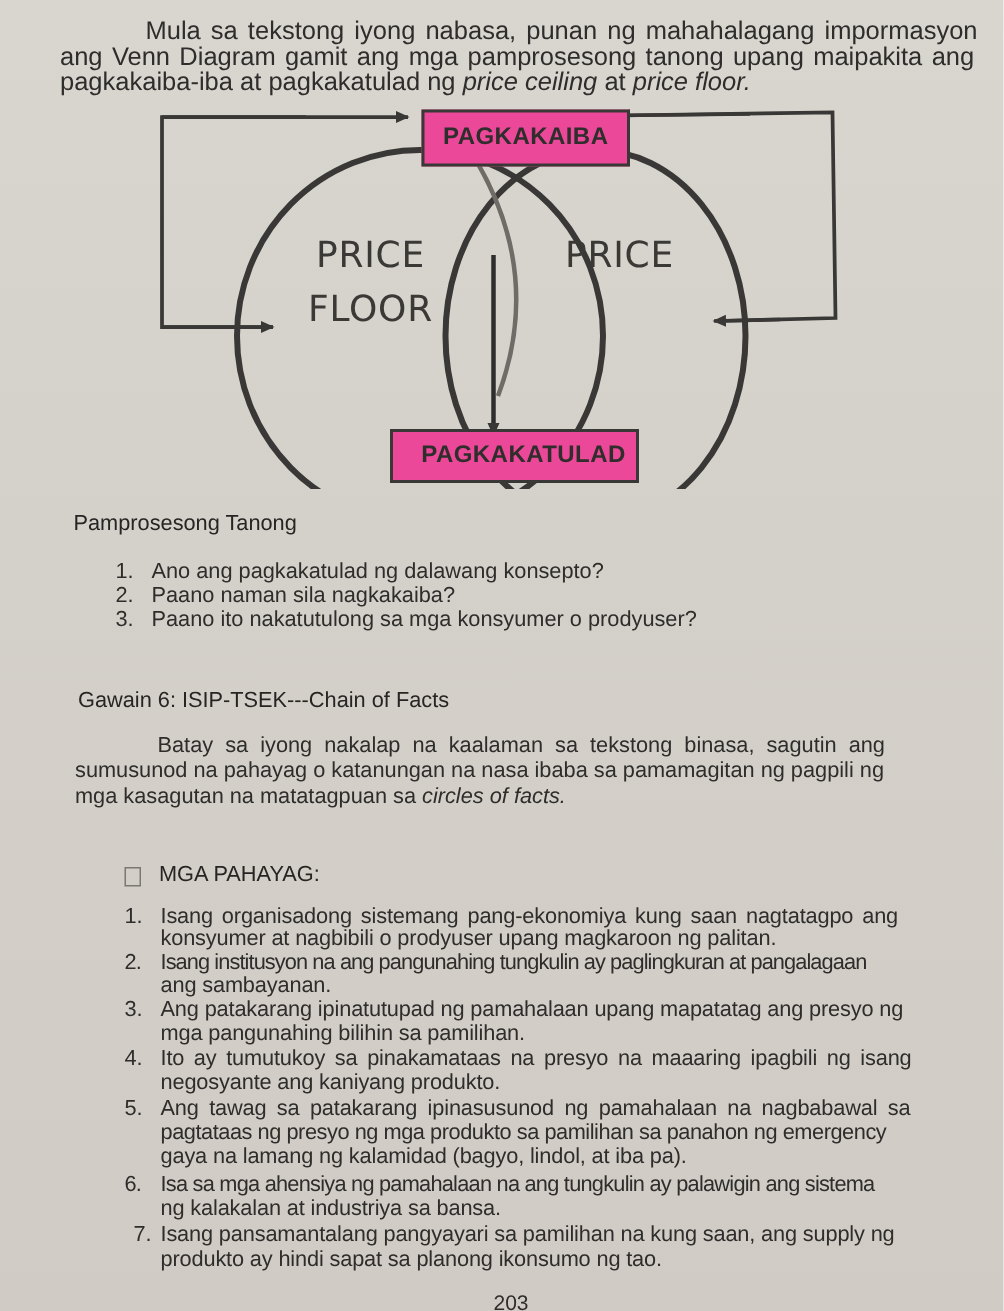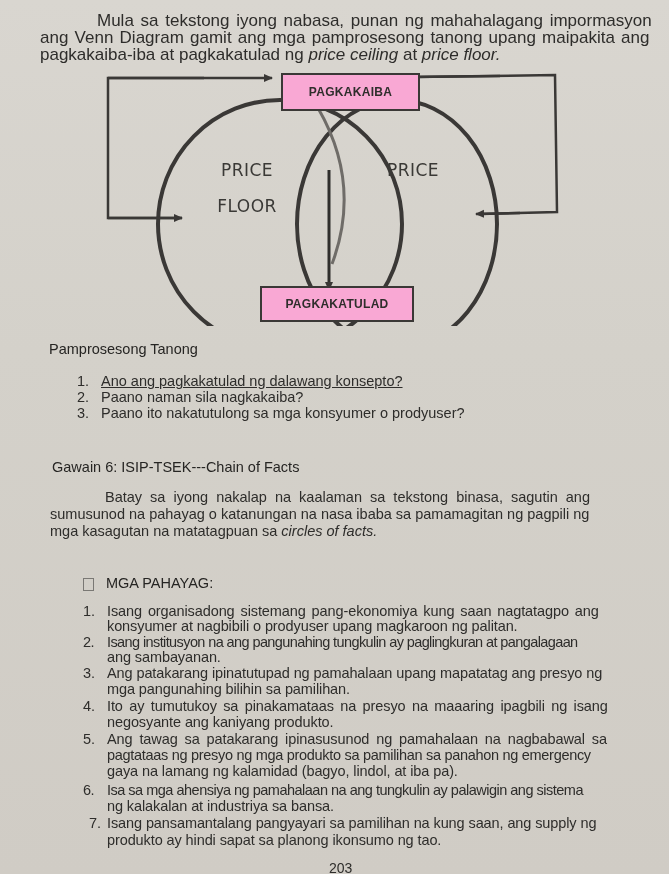--- a/index.html
+++ b/index.html
@@ -6,26 +6,26 @@
     body {
       width: 669px; height: 874px; overflow: hidden; position: relative;
       background: linear-gradient(180deg, #d9d6d0 0%, #d4d1ca 40%, #d0ccc5 100%);
       font-family: "Liberation Sans", sans-serif;
       color: #2b2a28;
     }
     .line { position: absolute; white-space: nowrap; font-size: 14.5px; line-height: 16px; color: #2e2d2b; }
     .intro { font-size: 17px; }
     .diagram { position: absolute; left: 100px; top: 64px; width: 462px; height: 262px; }
     .box-label {
-      position: absolute; background: #f9a8d4; border: 2.5px solid #3a3836;
-      font-family: "Liberation Sans", sans-serif; font-weight: bold; font-size: 12px;
+      position: absolute; background: #ec4899; border: 2.5px solid #3a3836;
+      font-family: "Liberation Sans", sans-serif; font-weight: bold; font-size: 16px;
       color: #2f2e2c; display: flex; align-items: center; justify-content: center; letter-spacing: 0.3px;
     }
     .circle-text {
-      position: absolute; font-family: "DejaVu Sans", sans-serif; font-size: 17px;
+      position: absolute; font-family: "DejaVu Sans", sans-serif; font-size: 24px;
       color: #3a3936; text-align: center; line-height: 36px; letter-spacing: 0.5px;
     }
     .section-title { position: absolute; font-weight: normal; font-size: 14.5px; color: #262523; white-space: nowrap; }
     .qlist .line { font-size: 14.5px; }
     .num { display: inline-block; width: 24px; }
     .stmt .line { font-size: 14.5px; letter-spacing: -0.1px; }
     .checkbox {
       position: absolute; width: 9px; height: 11px; border: 1px solid #7a7874; background: transparent;
     }
     .page-num { position: absolute; left: 329px; top: 860px; font-size: 14px; color: #2e2d2b; }
@@ -59,33 +59,33 @@
     <line x1="8" y1="14" x2="172" y2="14" stroke="#3a3836" stroke-width="2.5" marker-end="url(#arr)"></line>
     <line x1="8" y1="154" x2="82" y2="154" stroke="#3a3836" stroke-width="2.5" marker-end="url(#arr)"></line>
 
     <polyline points="312,13 455,11 457,148 380,150" fill="none" stroke="#3a3836" stroke-width="2.5"></polyline>
     <line x1="400" y1="12" x2="312" y2="13" stroke="#3a3836" stroke-width="2.5" marker-end="url(#arr)"></line>
     <line x1="420" y1="149" x2="376" y2="150" stroke="#3a3836" stroke-width="2.5" marker-end="url(#arr)"></line>
 
     <line x1="229" y1="106" x2="229" y2="226" stroke="#2f2e2c" stroke-width="3" marker-end="url(#arr)"></line>
   </svg>
   <div class="box-label" style="left:181px; top:9px; width:135px; height:34px;">PAGKAKAIBA</div>
-  <div class="box-label" style="left:160px; top:222px; width:150px; height:32px;">PAGKAKATULAD</div>
+  <div class="box-label" style="left:160px; top:222px; width:150px; height:32px;padding-left:12px;">PAGKAKATULAD</div>
   <div class="circle-text" style="left:92px; top:88px; width:110px;">
     <div>PRICE</div>
     <div>FLOOR</div>
   </div>
   <div class="circle-text" style="left:257px; top:88px; width:112px;">
     <div>PRICE</div>
   </div>
 </div>
 
 <div class="section-title" style="left:49px; top:341px;">Pamprosesong Tanong</div>
 <div class="qlist">
-  <div class="line" style="left:77px; top:373px;text-decoration:underline;"><span class="num">1.</span><span>Ano ang pagkakatulad ng dalawang konsepto?</span></div>
+  <div class="line" style="left:77px; top:373px;"><span class="num">1.</span><span>Ano ang pagkakatulad ng dalawang konsepto?</span></div>
   <div class="line" style="left:77px; top:389px;"><span class="num">2.</span><span>Paano naman sila nagkakaiba?</span></div>
   <div class="line" style="left:77px; top:405px;"><span class="num">3.</span><span>Paano ito nakatutulong sa mga konsyumer o prodyuser?</span></div>
 </div>
 
 <div class="section-title" style="left:52px; top:459px;">Gawain 6: ISIP-TSEK---Chain of Facts</div>
 <div>
   <div class="line" style="left:105px; top:489px; word-spacing:4px;">Batay sa iyong nakalap na kaalaman sa tekstong binasa, sagutin ang</div>
   <div class="line" style="left:50px; top:506px;">sumusunod na pahayag o katanungan na nasa ibaba sa pamamagitan ng pagpili ng</div>
   <div class="line" style="left:50px; top:523px;"><span>mga kasagutan na matatagpuan sa </span><i>circles of facts.</i></div>
 </div>

